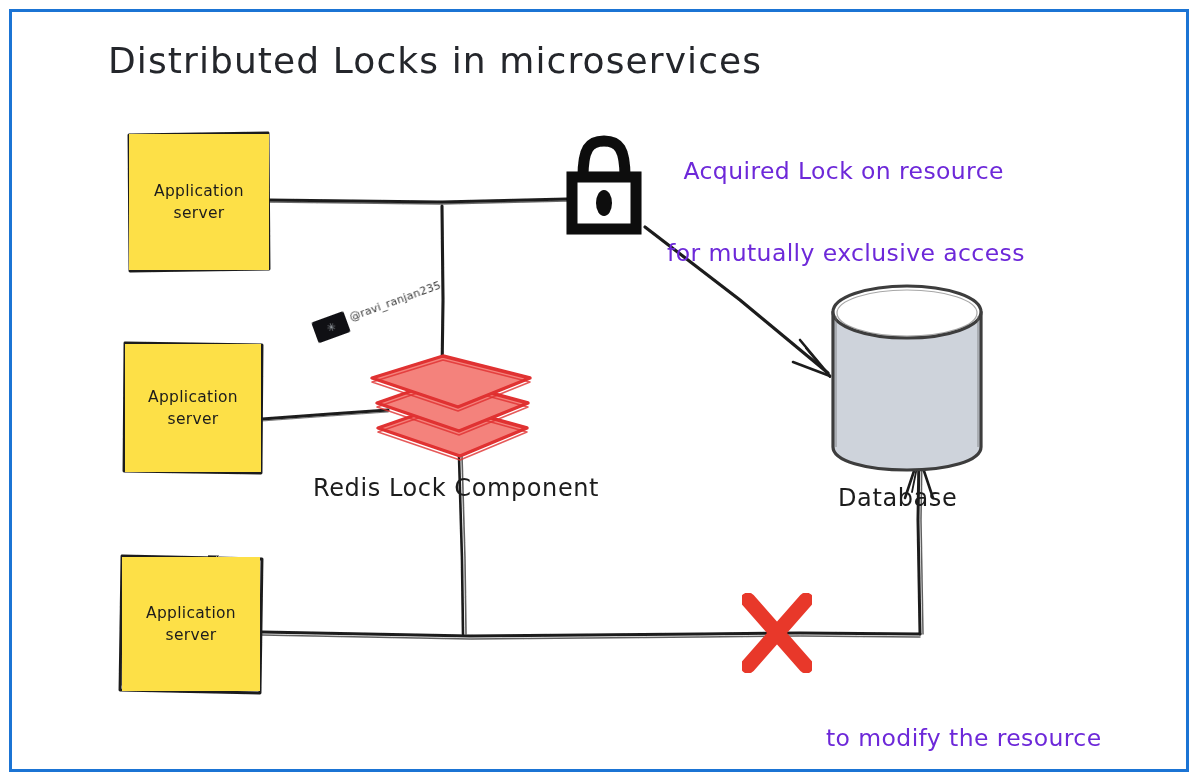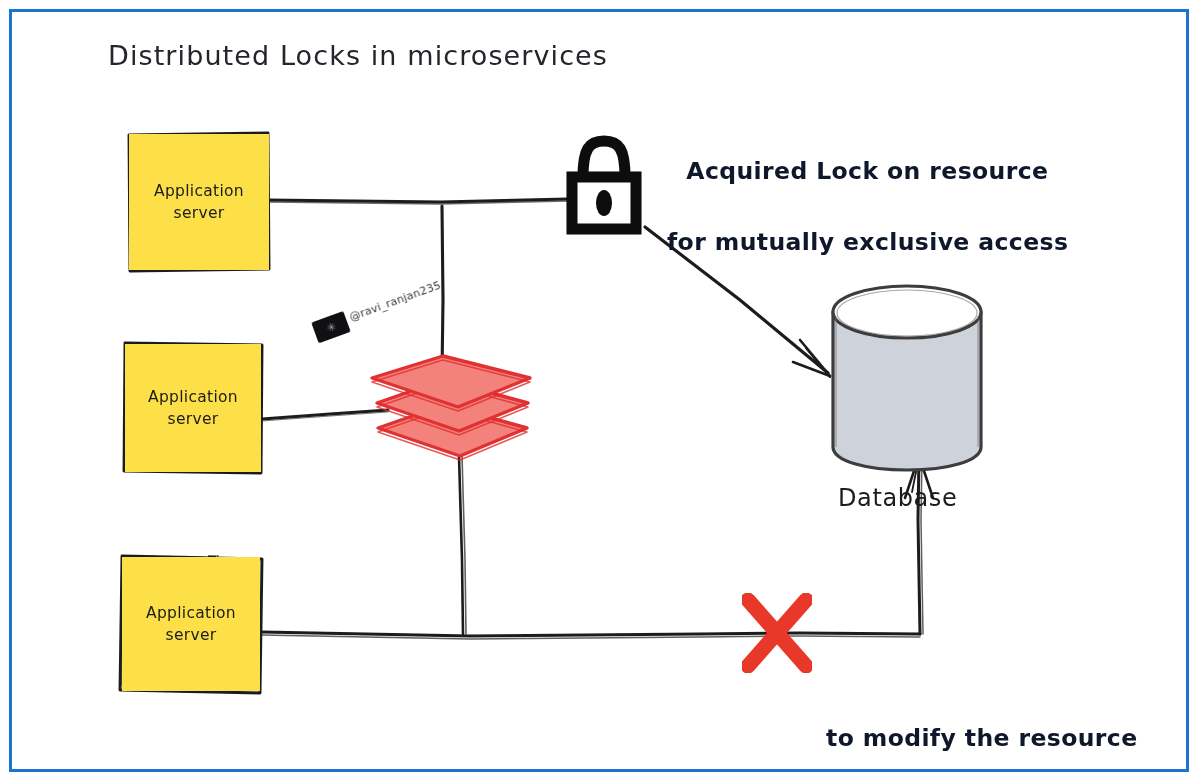--- a/index.html
+++ b/index.html
@@ -36,49 +36,48 @@
   }
   .txt {
     position: absolute;
     white-space: pre;
     font-family: "DejaVu Sans", sans-serif;
     letter-spacing: 0.5px;
   }
   #title-text {
     left: 108px;
     top: 40px;
-    font-size: 27px;
+    font-size: 36px;
     color: #24262b;
     letter-spacing: 1.1px;
   }
   .node-label {
     font-size: 15.5px;
     color: #1c1c1c;
     text-align: center;
     letter-spacing: 0.3px;
     line-height: 1.45;
     width: 100%;
   }
   .server-box {
     position: absolute;
     background: #fde047;
     display: flex;
     align-items: center;
     justify-content: flex-start;
   }
   .server-box .node-label { position: relative; }
   .ann {
-    color: #0f172a;
+    color: #6d28d9;
     font-size: 23.5px;
     line-height: 1.52;
     letter-spacing: 0.4px;
-    font-weight: bold;
   }
   #ann-acquired { left: 652px; top: 118px; }
-  #ann-acquired .l2 { display: block; padding-left: 15px; }
+  #ann-acquired .l2 { display: block; padding-left: 15px; margin-top: 11px; }
   #ann-denied { left: 824px; top: 650px; }
   #ann-denied .l2 { display: block; padding-left: 2px; }
   #label-redis {
     left: 313px;
     top: 474px;
     font-size: 24px;
     color: #1c1c1c;
     letter-spacing: 0.6px;
   }
   #label-database {
@@ -239,20 +238,21 @@
     </div>
   </div>
 
   <div class="server-box" style="left:122px; top:557px; width:138px; height:134px;">
     <div class="node-label">
       <span>Application</span><br>
       <span>server</span>
     </div>
   </div>
 
+  <div class="txt" id="label-redis">Redis Lock Component</div>
 
   <div class="txt" id="label-database">Database</div>
 
   <div class="txt ann" id="ann-acquired">
     <span class="l1">Acquired Lock on resource</span>
     <span class="l2">for mutually exclusive access</span>
   </div>
 
   <div class="txt ann" id="ann-denied">
     <span class="l2">to modify the resource</span>

